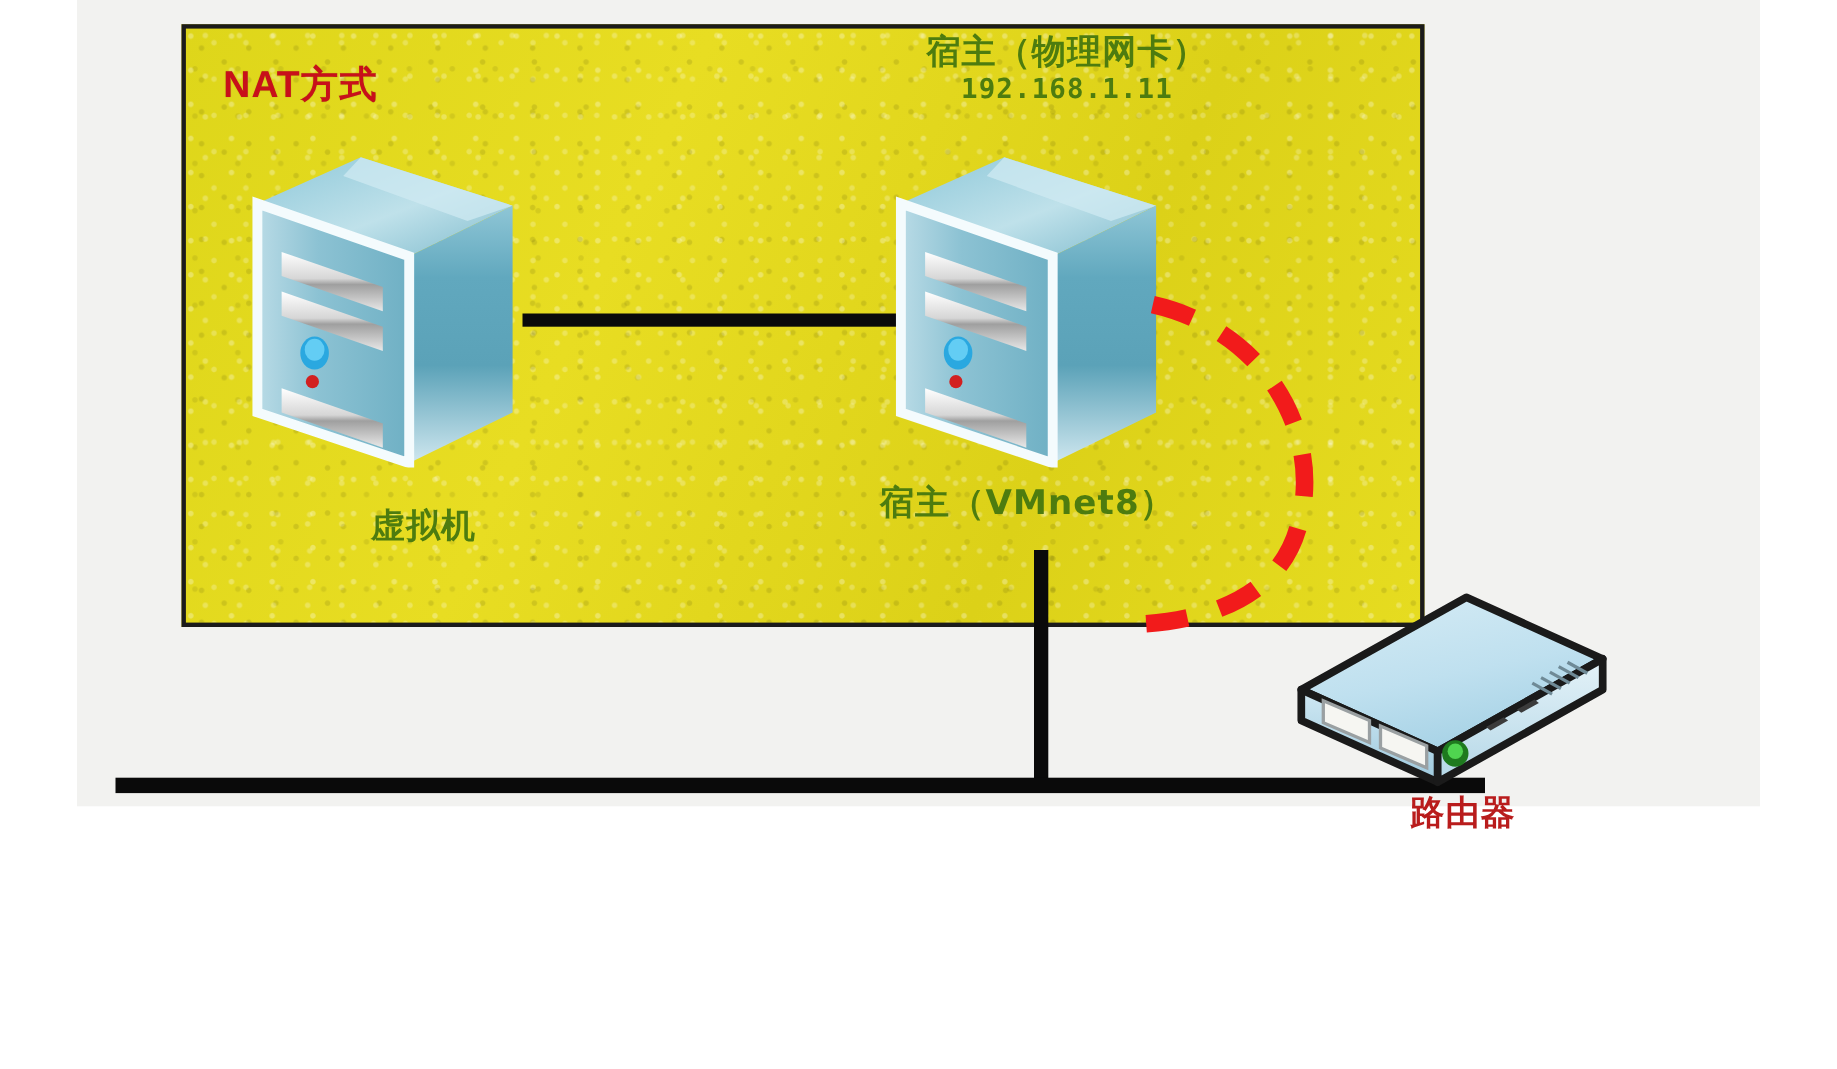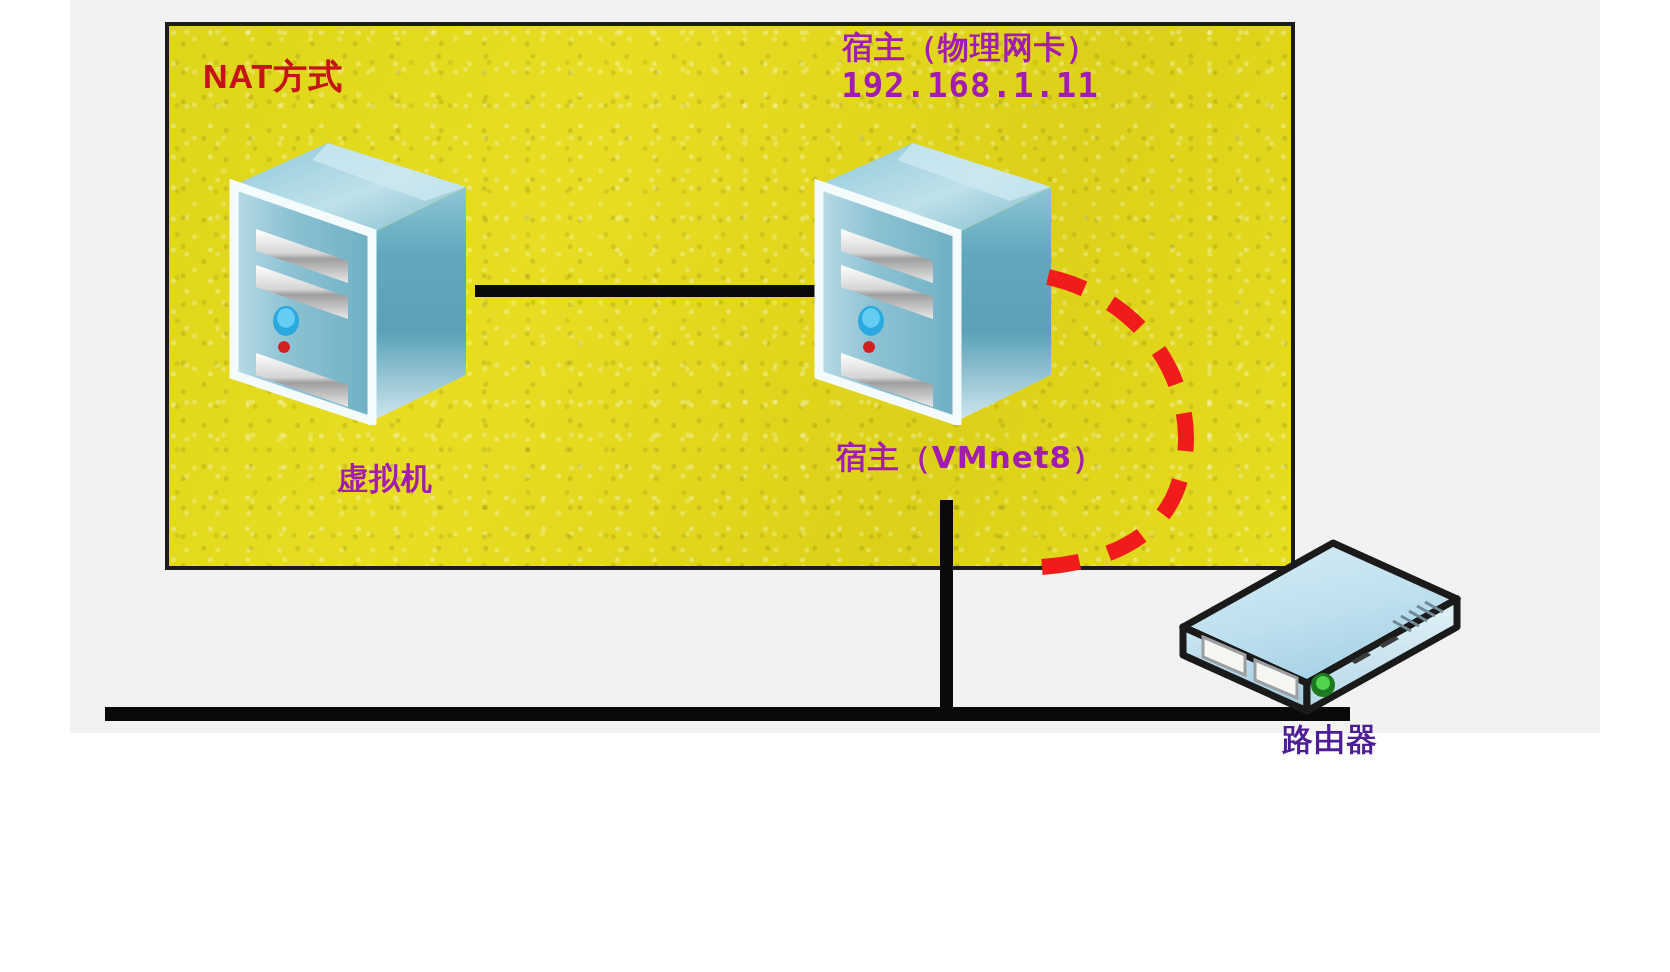--- a/index.html
+++ b/index.html
@@ -61,41 +61,41 @@
     background: #0a0a0a;
   }
   .link-vertical {
     position: absolute;
     background: #0a0a0a;
   }
   
   .node-label {
     position: absolute;
     text-align: center;
-    color: #a21caf;
+    color: #4d7c0f;
     white-space: nowrap;
     font-weight: bold;
     line-height: 1.16;
   }
   .node-label .cn {
     display: block;
     font-size: 31px;
     font-family: "DejaVu Sans", sans-serif;
     font-weight: bold;
     letter-spacing: 1px;
   }
   .node-label .ip {
     display: block;
-    font-size: 34px;
+    font-size: 25px;
     font-family: "DejaVu Sans Mono", monospace;
     font-weight: bold;
     letter-spacing: 1px;
   }
   .label-router {
-    color: #4c1d95;
+    color: #b91c1c;
   }
   
   .server {
     position: absolute;
     width: 250px;
     height: 300px;
   }
   .server svg { display: block; }
   
   .router-device {
@@ -222,21 +222,21 @@
 
     <div class="node-label" style="left:55px; top:461px; width:520px;">
       <span class="cn">虚拟机</span>
     </div>
 
     <div class="node-label" style="left:640px; top:30px; width:520px;">
       <span class="cn">宿主（物理网卡）</span>
       <span class="ip">192.168.1.11</span>
     </div>
 
-    <div class="node-label" style="left:640px; top:440px; width:520px;text-align:center;">
+    <div class="node-label" style="left:604px; top:440px; width:520px;text-align:center;">
       <span class="cn">宿主（VMnet8）</span>
     </div>
 
     <div class="router-device" style="left:1105px; top:515px;">
       <svg width="290" height="210" viewBox="0 0 290 210">
         <defs>
           <linearGradient id="gRtrTop" x1="0" y1="0" x2="0.4" y2="1">
             <stop offset="0%" stop-color="#d6ecf5"></stop>
             <stop offset="60%" stop-color="#bfe0ef"></stop>
             <stop offset="100%" stop-color="#a8d3e6"></stop>

